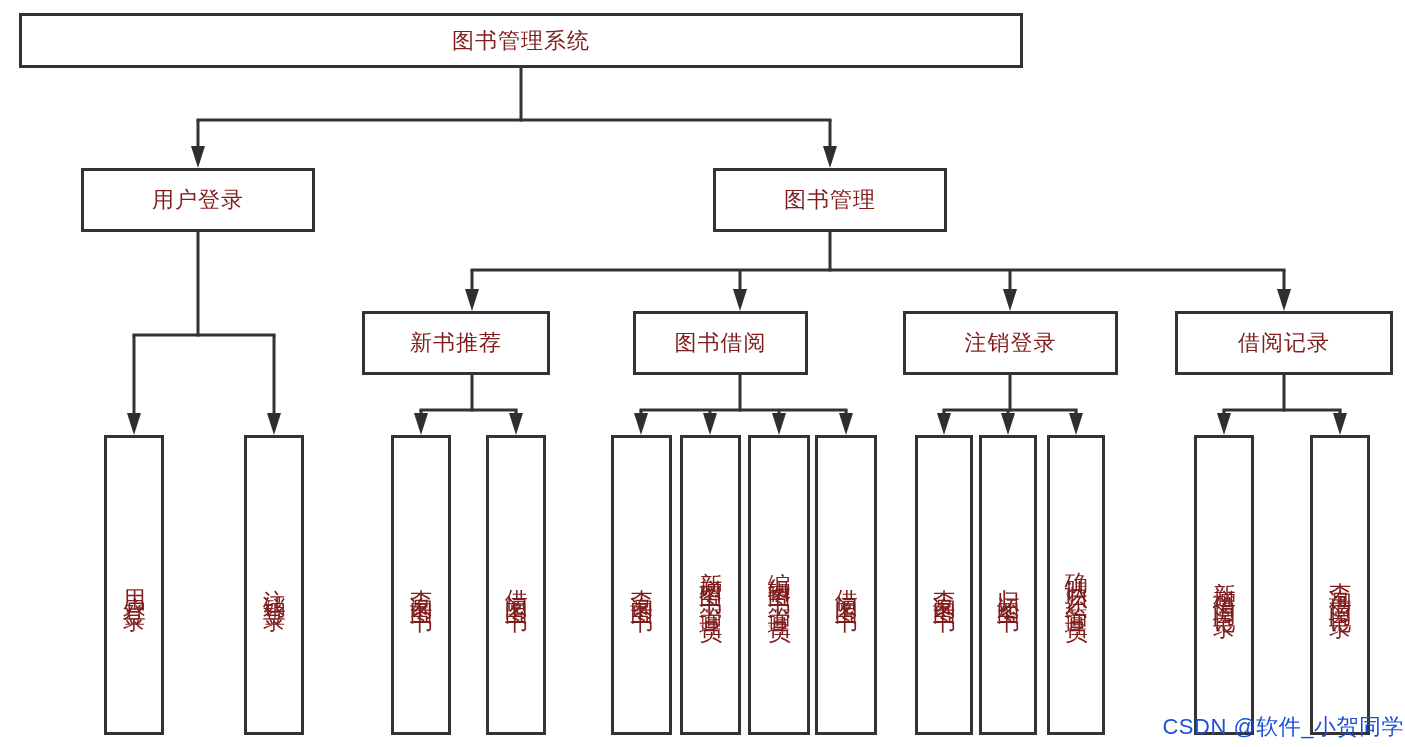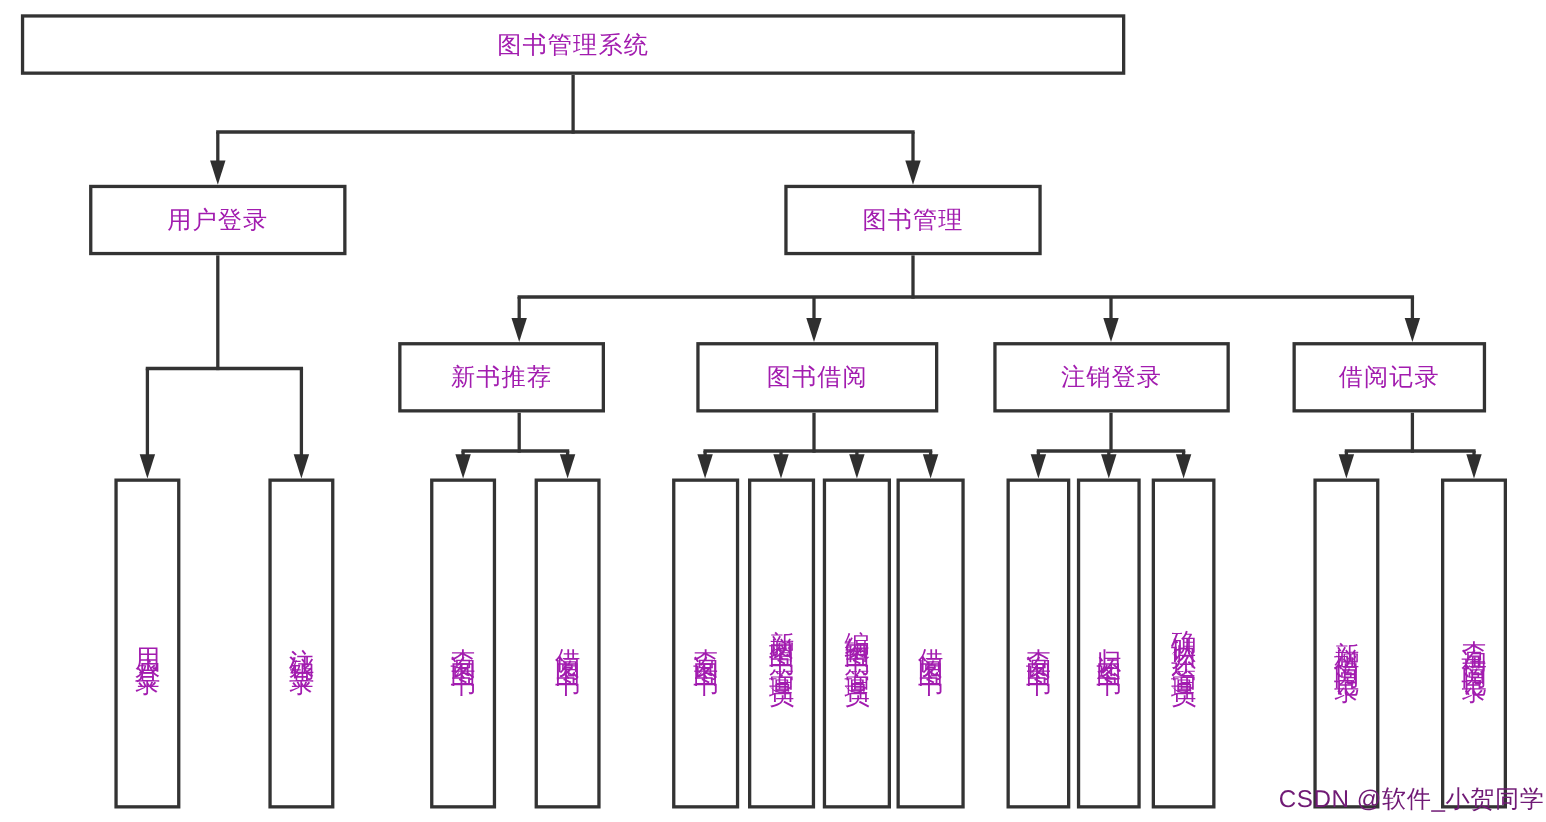--- a/index.html
+++ b/index.html
@@ -10,60 +10,60 @@
     font-family:"Liberation Sans","DejaVu Sans",sans-serif;
     overflow:hidden;
   }
   #connectors{position:absolute;left:0;top:0;z-index:1;}
   .node{
     position:absolute;
     background:#ffffff;
     border:3px solid #333333;
     box-sizing:border-box;
     display:flex;align-items:center;justify-content:center;
-    color:#a21caf;
+    color:#7f1d1d;
     z-index:2;
   }
   .h-node{font-size:22px;letter-spacing:1px;}
   .leaf{font-size:23px;}
   .leaf .vtext{
     writing-mode:vertical-rl;
     text-orientation:mixed;
     letter-spacing:7px;
     line-height:1.1;
     white-space:nowrap;
   }
   
   .n-root{left:19px;top:13px;width:1004px;height:55px;}
   
   .n-l2-0{left:81px;top:168px;width:234px;height:64px;}
   .n-l2-1{left:713px;top:168px;width:234px;height:64px;}
   
   .n-l3-0{left:362px;top:311px;width:188px;height:64px;}
-  .n-l3-1{left:633px;top:311px;width:220px;height:64px;}
+  .n-l3-1{left:633px;top:311px;width:175px;height:64px;}
   .n-l3-2{left:903px;top:311px;width:215px;height:64px;}
-  .n-l3-3{left:1175px;top:311px;width:176px;height:64px;}
+  .n-l3-3{left:1175px;top:311px;width:218px;height:64px;}
   
   .leaf{top:435px;height:300px;}
   .n-lf-a0{left:104px;width:60px;}
   .n-lf-a1{left:244px;width:60px;}
   .n-lf-b0{left:391px;width:60px;}
   .n-lf-b1{left:486px;width:60px;}
   .n-lf-c0{left:611px;width:61px;}
   .n-lf-c1{left:680px;width:61px;}
   .n-lf-c2{left:748px;width:62px;}
   .n-lf-c3{left:815px;width:62px;}
   .n-lf-d0{left:915px;width:58px;}
   .n-lf-d1{left:979px;width:58px;}
   .n-lf-d2{left:1047px;width:58px;}
   .n-lf-e0{left:1194px;width:60px;}
   .n-lf-e1{left:1310px;width:60px;}
   .watermark{
     position:absolute;right:1px;bottom:5px;
-    font-size:22px;color:#701a75;
+    font-size:22px;color:#1d4ed8;
     z-index:3;letter-spacing:0.5px;
   }
 </style>
 </head>
 <body>
 
 <div id="canvas">
 
   <svg id="connectors" width="1405" height="747" viewBox="0 0 1405 747">
     <g stroke="#333333" stroke-width="3" fill="none">

